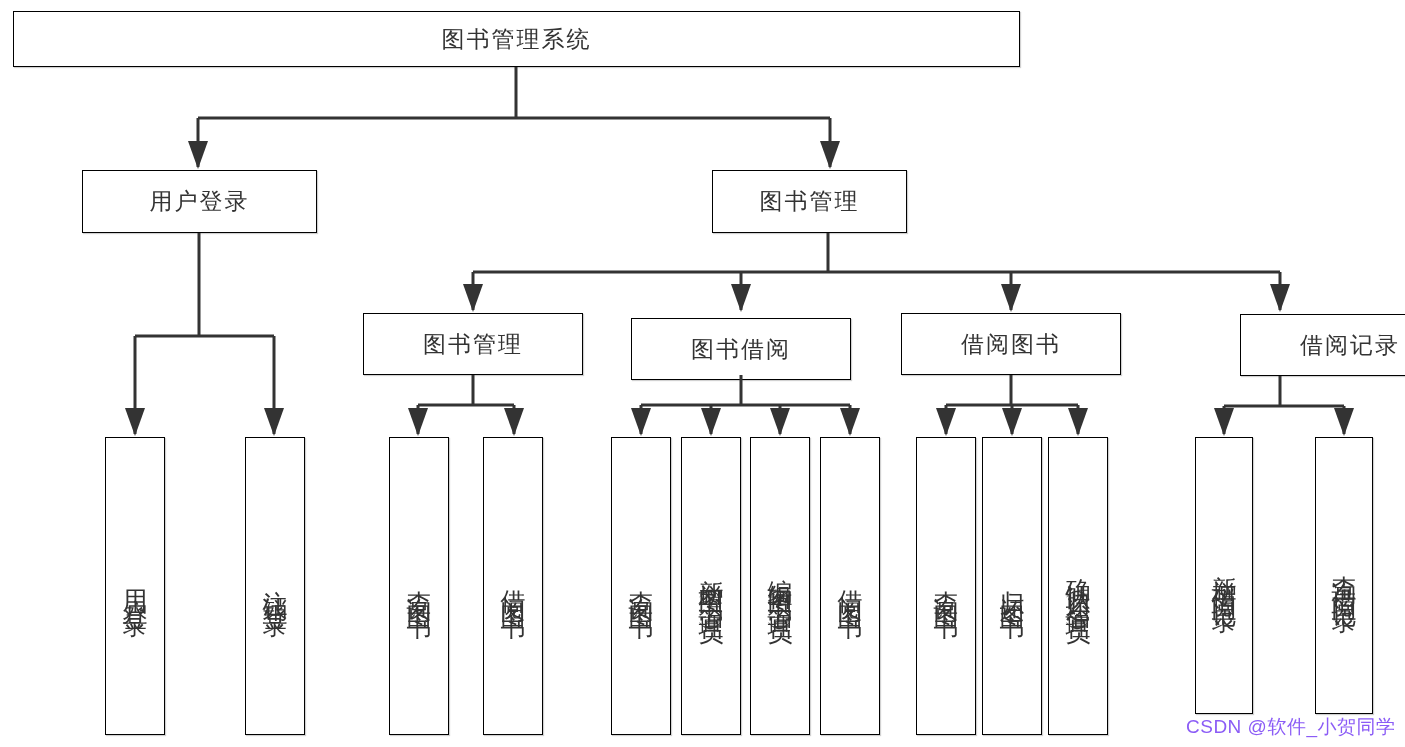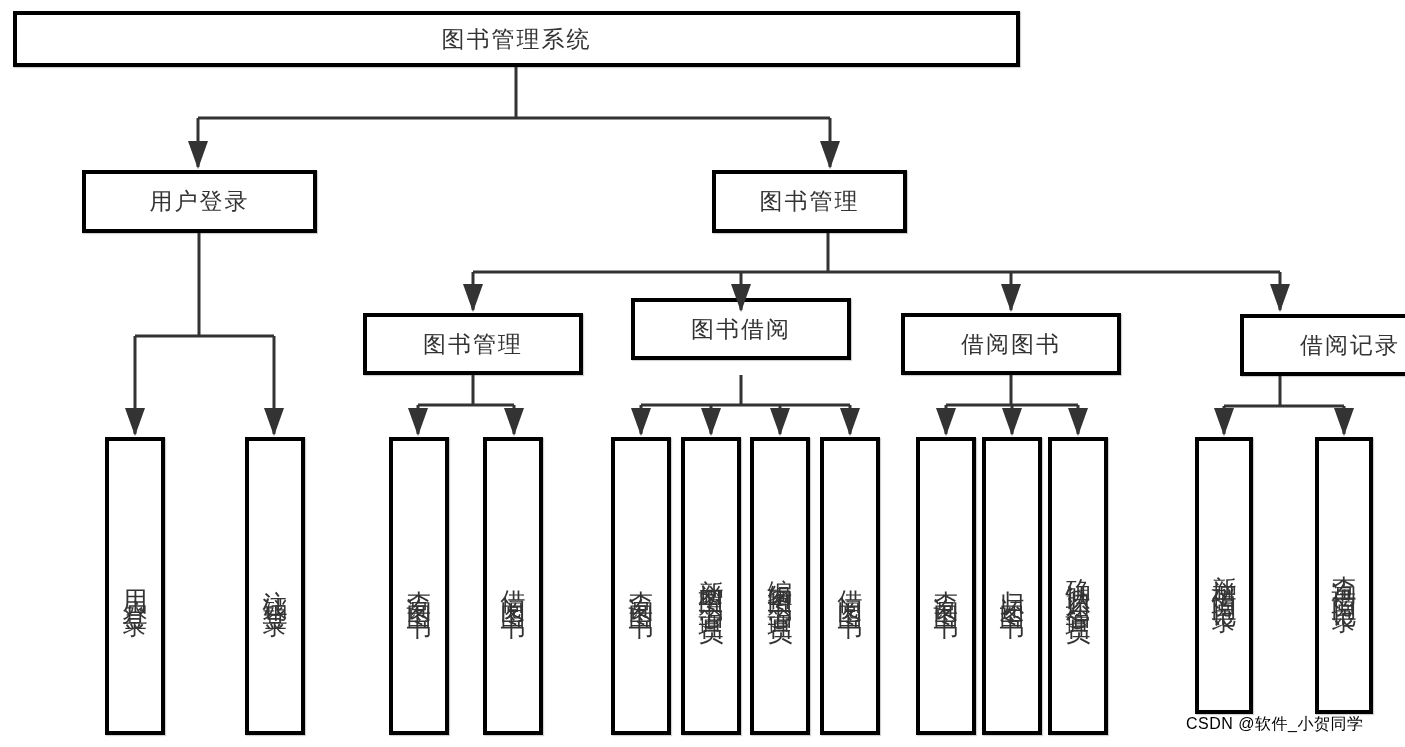--- a/index.html
+++ b/index.html
@@ -19,21 +19,21 @@
     position: absolute;
     left: 0;
     top: 0;
     z-index: 3;
     pointer-events: none;
   }
   .node {
     position: absolute;
     box-sizing: border-box;
     background: #ffffff;
-    border: 4px solid #000000;
+    border: 1px solid #000000;
     color: #333333;
     display: flex;
     align-items: center;
     justify-content: center;
     z-index: 2;
     box-shadow: 1px 1px 1px rgba(0,0,0,0.18);
   }
   .h-node {
     font-size: 23px;
     letter-spacing: 2px;
@@ -44,22 +44,22 @@
     font-size: 25px;
     letter-spacing: 8px;
     line-height: 1;
     white-space: nowrap;
   }
   .watermark {
     position: absolute;
     left: 1186px;
     top: 714px;
     z-index: 5;
-    font-size: 16px;
-    color: #000000;
+    font-size: 19px;
+    color: #8b5cf6;
     letter-spacing: 0.5px;
     white-space: nowrap;
   }
 </style>
 </head>
 <body>
 
 <div class="canvas">
 
   <svg class="connectors" width="1405" height="747" viewBox="0 0 1405 747">
@@ -104,21 +104,21 @@
       <path d="M1344 406 V434" marker-end="url(#arrow)"></path>
     </g>
   </svg>
 
   <div class="node h-node" style="left:13px; top:11px; width:1007px; height:56px;">图书管理系统</div>
 
   <div class="node h-node" style="left:82px; top:170px; width:235px; height:63px;">用户登录</div>
   <div class="node h-node" style="left:712px; top:170px; width:195px; height:63px;">图书管理</div>
 
   <div class="node h-node" style="left:363px; top:313px; width:220px; height:62px;">图书管理</div>
-  <div class="node h-node" style="left:631px; top:298px; width:220px; height:62px;">图书借阅</div>
+  <div class="node h-node" style="left:631px; top:318px; width:220px; height:62px;">图书借阅</div>
   <div class="node h-node" style="left:901px; top:313px; width:220px; height:62px;">借阅图书</div>
   <div class="node h-node" style="left:1240px; top:314px; width:220px; height:62px;">借阅记录</div>
 
   <div class="node v-node" style="left:105px; top:437px; width:60px; height:298px;">用户登录</div>
   <div class="node v-node" style="left:245px; top:437px; width:60px; height:298px;">注销登录</div>
 
   <div class="node v-node" style="left:389px; top:437px; width:60px; height:298px;">查询图书</div>
   <div class="node v-node" style="left:483px; top:437px; width:60px; height:298px;">借阅图书</div>
 
   <div class="node v-node" style="left:611px; top:437px; width:60px; height:298px;">查询图书</div>

